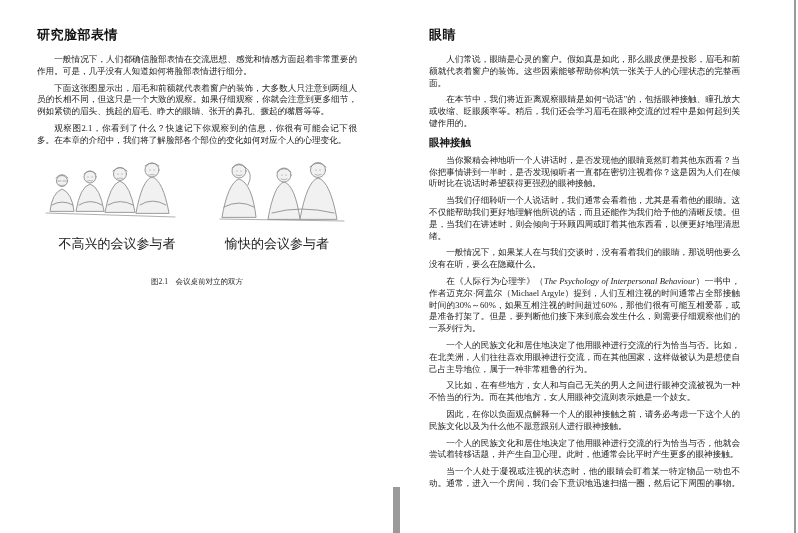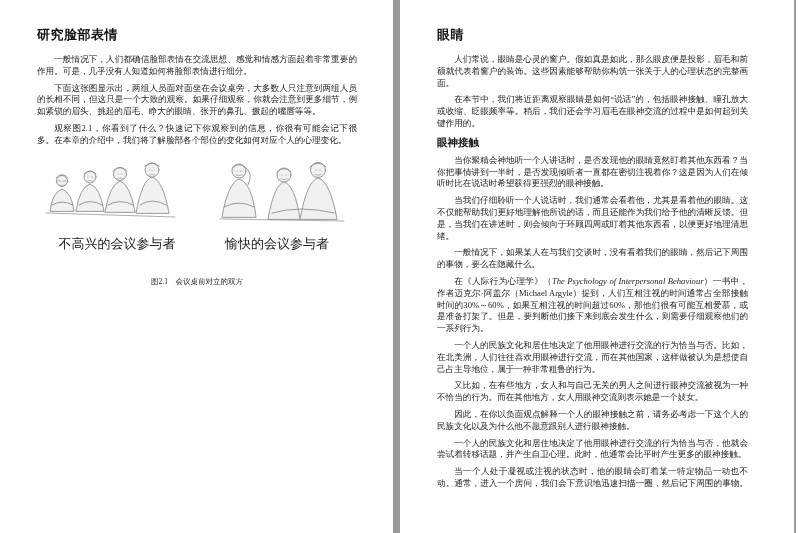--- a/index.html
+++ b/index.html
@@ -10,21 +10,21 @@
     background: #ffffff;
     overflow: hidden;
     color: #1c1c1c;
     font-family: "Liberation Serif", "DejaVu Serif", serif;
   }
   .page {
     position: absolute; top: 0; height: 487px;
     background: #ffffff; overflow: hidden;
   }
   #page-left  { left: 0;     width: 393px; padding: 26px 36px 0 37px; }
-  #page-right { left: 400px; width: 393px; padding: 26px 45px 0 37px; }
+  #page-right { left: 392px; width: 393px; padding: 26px 45px 0 37px; }
   .gutter {
     position: absolute; left: 393px; top: 0;
     width: 7px; height: 533px; background: #9a9a9a;
   }
   .edge-line {
     position: absolute; left: 794px; top: 0;
     width: 2px; height: 533px; background: #9a9a9a;
   }
   h1.page-heading {
     font-size: 13px; font-weight: 700;
@@ -51,21 +51,21 @@
     text-align: center; font-size: 7.5px;
     margin-top: 24px; color: #222;
   }
 </style>
 </head>
 <body>
 
 <div class="page" id="page-left">
   <h1 class="page-heading">研究脸部表情</h1>
   <p class="body-text">一般情况下，人们都确信脸部表情在交流思想、感觉和情感方面起着非常重要的作用。可是，几乎没有人知道如何将脸部表情进行细分。</p>
-  <p class="body-text">下面这张图显示出，两组人员面对面坐在会议桌旁，大多数人只注意到两组人员的长相不同，但这只是一个大致的观察。如果仔细观察，你就会注意到更多细节，例如紧锁的眉头、挑起的眉毛、睁大的眼睛、张开的鼻孔、撅起的嘴唇等等。</p>
+  <p class="body-text">下面这张图显示出，眉毛和前额就代表着窗户的装饰，大多数人只注意到两组人员的长相不同，但这只是一个大致的观察。如果仔细观察，你就会注意到更多细节，例如紧锁的眉头、挑起的眉毛、睁大的眼睛、张开的鼻孔、撅起的嘴唇等等。</p>
   <p class="body-text">观察图2.1，你看到了什么？快速记下你观察到的信息，你很有可能会记下很多。在本章的介绍中，我们将了解脸部各个部位的变化如何对应个人的心理变化。</p>
 
   <div class="figure-block">
     <svg class="sketch" width="310" height="78" viewBox="0 0 310 78">
       <g stroke="#8f8f8f" stroke-width="0.9" fill="#f1f1f1" stroke-linecap="round">
 
         <path d="M4,58 L133,62" fill="none" stroke="#a5a5a5"></path>
 
         <path d="M8,56 Q10,38 20,34 Q30,38 32,56 Z"></path>
         <circle cx="20" cy="26" r="5.5"></circle>
@@ -138,21 +138,21 @@
 <div class="gutter"></div>
 <div class="edge-line"></div>
 
 <div class="page" id="page-right">
   <h1 class="page-heading">眼睛</h1>
   <p class="body-text">人们常说，眼睛是心灵的窗户。假如真是如此，那么眼皮便是投影，眉毛和前额就代表着窗户的装饰。这些因素能够帮助你构筑一张关于人的心理状态的完整画面。</p>
   <p class="body-text">在本节中，我们将近距离观察眼睛是如何“说话”的，包括眼神接触、瞳孔放大或收缩、眨眼频率等。稍后，我们还会学习眉毛在眼神交流的过程中是如何起到关键作用的。</p>
   <h2 class="sub-heading">眼神接触</h2>
   <p class="body-text">当你聚精会神地听一个人讲话时，是否发现他的眼睛竟然盯着其他东西看？当你把事情讲到一半时，是否发现倾听者一直都在密切注视着你？这是因为人们在倾听时比在说话时希望获得更强烈的眼神接触。</p>
   <p class="body-text">当我们仔细聆听一个人说话时，我们通常会看着他，尤其是看着他的眼睛。这不仅能帮助我们更好地理解他所说的话，而且还能作为我们给予他的清晰反馈。但是，当我们在讲述时，则会倾向于环顾四周或盯着其他东西看，以便更好地理清思绪。</p>
-  <p class="body-text">一般情况下，如果某人在与我们交谈时，没有看着我们的眼睛，然后记下周围的事物，要么在隐藏什么。</p>
+  <p class="body-text">一般情况下，如果某人在与我们交谈时，没有看着我们的眼睛，那说明他要么没有在听，要么在隐藏什么。</p>
   <p class="body-text"><span>在《人际行为心理学》（</span><i>The Psychology of Interpersonal Behaviour</i><span>）一书中，作者迈克尔·阿盖尔（Michael Argyle）提到，人们互相注视的时间通常占全部接触时间的30%～60%，如果互相注视的时间超过60%，那他们很有可能互相爱慕，或是准备打架了。但是，要判断他们接下来到底会发生什么，则需要仔细观察他们的一系列行为。</span></p>
   <p class="body-text">一个人的民族文化和居住地决定了他用眼神进行交流的行为恰当与否。比如，在北美洲，人们往往喜欢用眼神进行交流，而在其他国家，这样做被认为是想使自己占主导地位，属于一种非常粗鲁的行为。</p>
   <p class="body-text">又比如，在有些地方，女人和与自己无关的男人之间进行眼神交流被视为一种不恰当的行为。而在其他地方，女人用眼神交流则表示她是一个妓女。</p>
   <p class="body-text">因此，在你以负面观点解释一个人的眼神接触之前，请务必考虑一下这个人的民族文化以及为什么他不愿意跟别人进行眼神接触。</p>
   <p class="body-text">一个人的民族文化和居住地决定了他用眼神进行交流的行为恰当与否，他就会尝试着转移话题，并产生自卫心理。此时，他通常会比平时产生更多的眼神接触。</p>
   <p class="body-text">当一个人处于凝视或注视的状态时，他的眼睛会盯着某一特定物品一动也不动。通常，进入一个房间，我们会下意识地迅速扫描一圈，然后记下周围的事物。由于这是一种自发性的行为，所以我们几乎意识不到。如果我们的眼睛停留在某个物品或某个人身上的时间比平时长，那说明我们对该物品或这个人感兴趣。</p>
 
 </div>
 
 </body></html>

